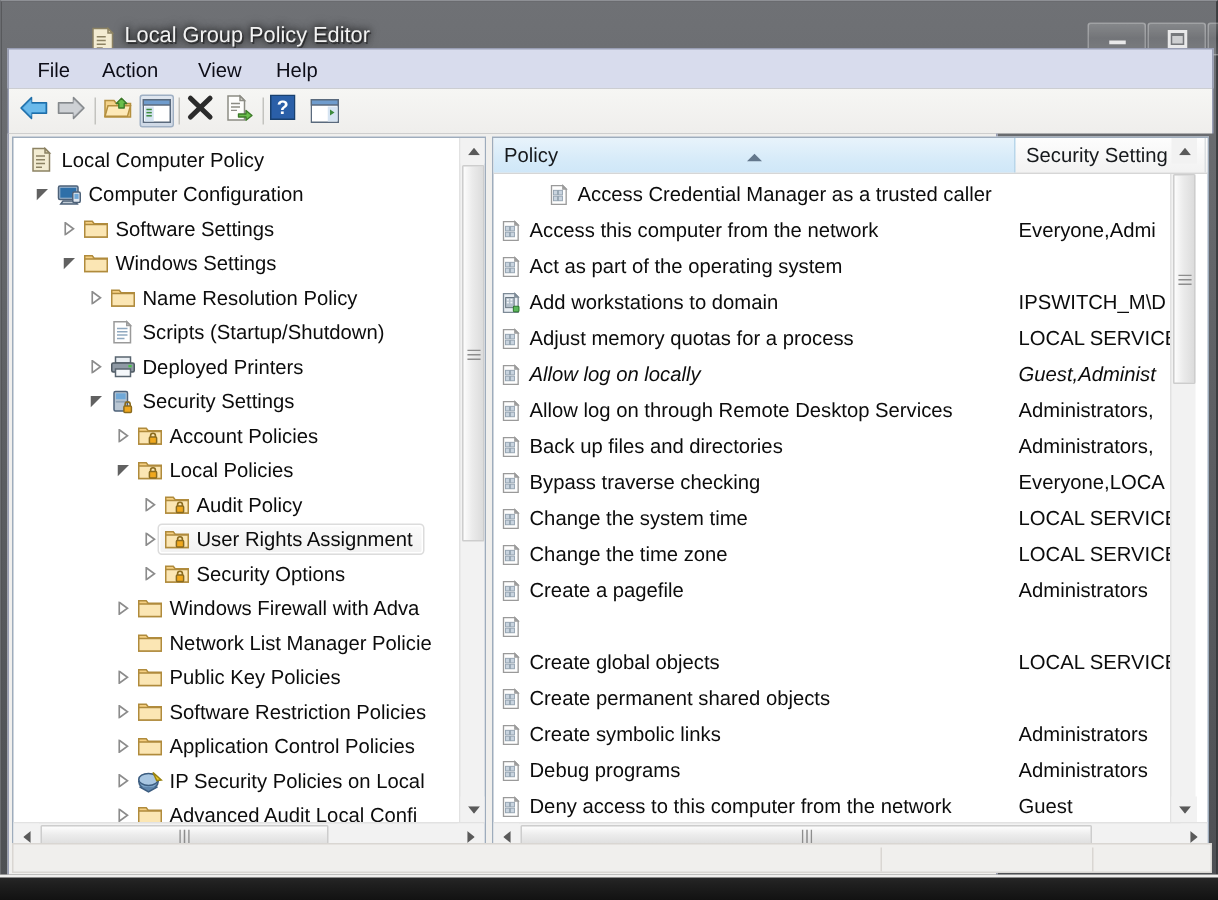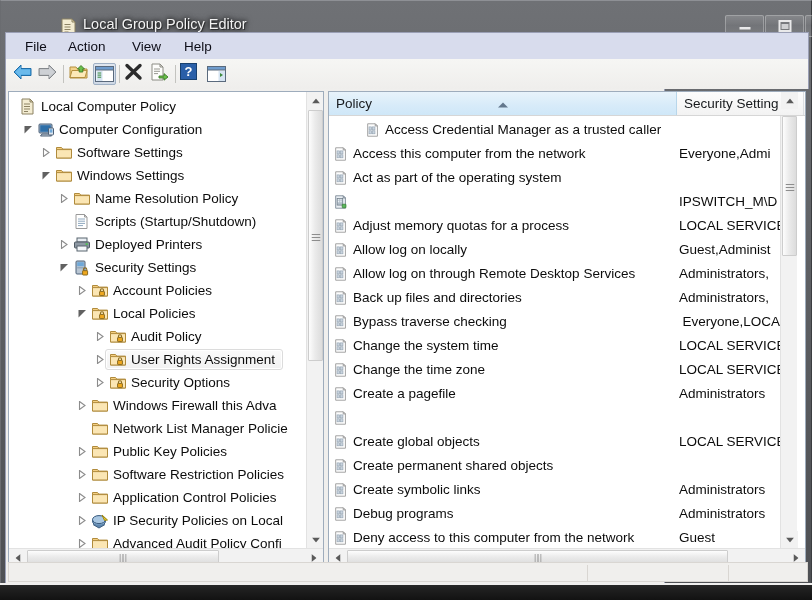--- a/index.html
+++ b/index.html
@@ -485,21 +485,21 @@
             <div class="twist" style="left: 67px; top: 302px;">
               <svg width="9" height="9" viewBox="0 0 9 9">
                 <path d="M1.5 0.5 L7 4.5 L1.5 8.5 Z" fill="none" stroke="#8c8c8c" stroke-width="1.1"></path>
               </svg>
             </div>
             <div class="tnode" style="left: 82px; top: 302px;">
               <span class="ticon"><svg width="18" height="17" viewBox="0 0 18 17">
                   <path d="M1.5 3.5h5l1.3 1.6h8.7V14H1.5z" fill="#f5cf82" stroke="#b08b3c"></path>
                   <path d="M1.5 5.6h15V14H1.5z" fill="#fbe6b4" stroke="#b08b3c"></path>
                 </svg></span>
-              <span class="tlabel">Windows Firewall this Adva</span>
+              <span class="tlabel">Windows Firewall with Adva</span>
             </div>
             <div class="tnode" style="left: 82px; top: 325px;">
               <span class="ticon"><svg width="18" height="17" viewBox="0 0 18 17">
                   <path d="M1.5 3.5h5l1.3 1.6h8.7V14H1.5z" fill="#f5cf82" stroke="#b08b3c"></path>
                   <path d="M1.5 5.6h15V14H1.5z" fill="#fbe6b4" stroke="#b08b3c"></path>
                 </svg></span>
               <span class="tlabel">Network List Manager Policie</span>
             </div>
             <div class="twist" style="left: 67px; top: 348px;">
               <svg width="9" height="9" viewBox="0 0 9 9">
@@ -554,21 +554,21 @@
             <div class="twist" style="left: 67px; top: 440px;">
               <svg width="9" height="9" viewBox="0 0 9 9">
                 <path d="M1.5 0.5 L7 4.5 L1.5 8.5 Z" fill="none" stroke="#8c8c8c" stroke-width="1.1"></path>
               </svg>
             </div>
             <div class="tnode" style="left: 82px; top: 440px;">
               <span class="ticon"><svg width="18" height="17" viewBox="0 0 18 17">
                   <path d="M1.5 3.5h5l1.3 1.6h8.7V14H1.5z" fill="#f5cf82" stroke="#b08b3c"></path>
                   <path d="M1.5 5.6h15V14H1.5z" fill="#fbe6b4" stroke="#b08b3c"></path>
                 </svg></span>
-              <span class="tlabel">Advanced Audit Policy Confi</span>
+              <span class="tlabel">Advanced Audit Local Confi</span>
             </div>
           </div>
 
         <div class="vsb" style="left:297px; height:456px;">
           <div class="sb-arrow" style="top:0">
             <svg width="8" height="5" viewBox="0 0 8 5">
                 <path d="M4 0 L8 5 L0 5 Z" fill="#5a5a5a"></path>
               </svg>
           </div>
           <div class="sb-thumb" style="left:1px; top:18px; width:15px; height:251px;">
@@ -673,35 +673,36 @@
                   <path d="M11.5 1.5l2.5 2.5h-2.5z" fill="#cfd8e0" stroke="#7d8a96"></path>
                   <rect x="4.6" y="4.4" width="6.4" height="7.6" fill="#b3bfca" stroke="#64727e" stroke-width=".7"></rect>
                   <g fill="#f2f6f9">
                     <rect x="5.5" y="5.4" width="1.5" height="1.3"></rect>
                     <rect x="8.2" y="5.4" width="1.5" height="1.3"></rect>
                     <rect x="5.5" y="7.5" width="1.5" height="1.3"></rect>
                     <rect x="8.2" y="7.5" width="1.5" height="1.3"></rect>
                   </g>
                   <rect x="10.4" y="11" width="4.2" height="4" rx=".6" fill="#5cb85c" stroke="#2f7a2f" stroke-width=".8"></rect>
                 </svg></span>
+              <span class="lname">Add workstations to domain</span>
               <span class="lval">IPSWITCH_M\D</span>
             </div>
             <div class="lrow" style="top: 98px;">
               <span class="licon"><svg width="16" height="16" viewBox="0 0 18 17">
                   <path d="M3 1.5h8.5l2.5 2.5V15.5H3z" fill="#fdfdfd" stroke="#9a9a9a"></path>
                   <path d="M11.5 1.5l2.5 2.5h-2.5z" fill="#e8e8e8" stroke="#9a9a9a"></path>
                   <rect x="4.5" y="5" width="3" height="3.4" fill="#c9d4df" stroke="#94a3b1" stroke-width=".7"></rect>
                   <rect x="8.2" y="5" width="3" height="3.4" fill="#c9d4df" stroke="#94a3b1" stroke-width=".7"></rect>
                   <rect x="4.5" y="9.4" width="3" height="3.4" fill="#c9d4df" stroke="#94a3b1" stroke-width=".7"></rect>
                   <rect x="8.2" y="9.4" width="3" height="3.4" fill="#c9d4df" stroke="#94a3b1" stroke-width=".7"></rect>
                 </svg></span>
               <span class="lname">Adjust memory quotas for a process</span>
               <span class="lval">LOCAL SERVICE</span>
             </div>
-            <div class="lrow" style="top: 122px;">
+            <div class="lrow" style="top: 122px; font-style: italic;">
               <span class="licon"><svg width="16" height="16" viewBox="0 0 18 17">
                   <path d="M3 1.5h8.5l2.5 2.5V15.5H3z" fill="#fdfdfd" stroke="#9a9a9a"></path>
                   <path d="M11.5 1.5l2.5 2.5h-2.5z" fill="#e8e8e8" stroke="#9a9a9a"></path>
                   <rect x="4.5" y="5" width="3" height="3.4" fill="#c9d4df" stroke="#94a3b1" stroke-width=".7"></rect>
                   <rect x="8.2" y="5" width="3" height="3.4" fill="#c9d4df" stroke="#94a3b1" stroke-width=".7"></rect>
                   <rect x="4.5" y="9.4" width="3" height="3.4" fill="#c9d4df" stroke="#94a3b1" stroke-width=".7"></rect>
                   <rect x="8.2" y="9.4" width="3" height="3.4" fill="#c9d4df" stroke="#94a3b1" stroke-width=".7"></rect>
                 </svg></span>
               <span class="lname">Allow log on locally</span>
               <span class="lval">Guest,Administ</span>
@@ -723,21 +724,21 @@
                   <path d="M3 1.5h8.5l2.5 2.5V15.5H3z" fill="#fdfdfd" stroke="#9a9a9a"></path>
                   <path d="M11.5 1.5l2.5 2.5h-2.5z" fill="#e8e8e8" stroke="#9a9a9a"></path>
                   <rect x="4.5" y="5" width="3" height="3.4" fill="#c9d4df" stroke="#94a3b1" stroke-width=".7"></rect>
                   <rect x="8.2" y="5" width="3" height="3.4" fill="#c9d4df" stroke="#94a3b1" stroke-width=".7"></rect>
                   <rect x="4.5" y="9.4" width="3" height="3.4" fill="#c9d4df" stroke="#94a3b1" stroke-width=".7"></rect>
                   <rect x="8.2" y="9.4" width="3" height="3.4" fill="#c9d4df" stroke="#94a3b1" stroke-width=".7"></rect>
                 </svg></span>
               <span class="lname">Back up files and directories</span>
               <span class="lval">Administrators,</span>
             </div>
-            <div class="lrow" style="top: 194px; text-align: right;">
+            <div class="lrow" style="top: 194px;">
               <span class="licon"><svg width="16" height="16" viewBox="0 0 18 17">
                   <path d="M3 1.5h8.5l2.5 2.5V15.5H3z" fill="#fdfdfd" stroke="#9a9a9a"></path>
                   <path d="M11.5 1.5l2.5 2.5h-2.5z" fill="#e8e8e8" stroke="#9a9a9a"></path>
                   <rect x="4.5" y="5" width="3" height="3.4" fill="#c9d4df" stroke="#94a3b1" stroke-width=".7"></rect>
                   <rect x="8.2" y="5" width="3" height="3.4" fill="#c9d4df" stroke="#94a3b1" stroke-width=".7"></rect>
                   <rect x="4.5" y="9.4" width="3" height="3.4" fill="#c9d4df" stroke="#94a3b1" stroke-width=".7"></rect>
                   <rect x="8.2" y="9.4" width="3" height="3.4" fill="#c9d4df" stroke="#94a3b1" stroke-width=".7"></rect>
                 </svg></span>
               <span class="lname">Bypass traverse checking</span>
               <span class="lval">Everyone,LOCA</span>

